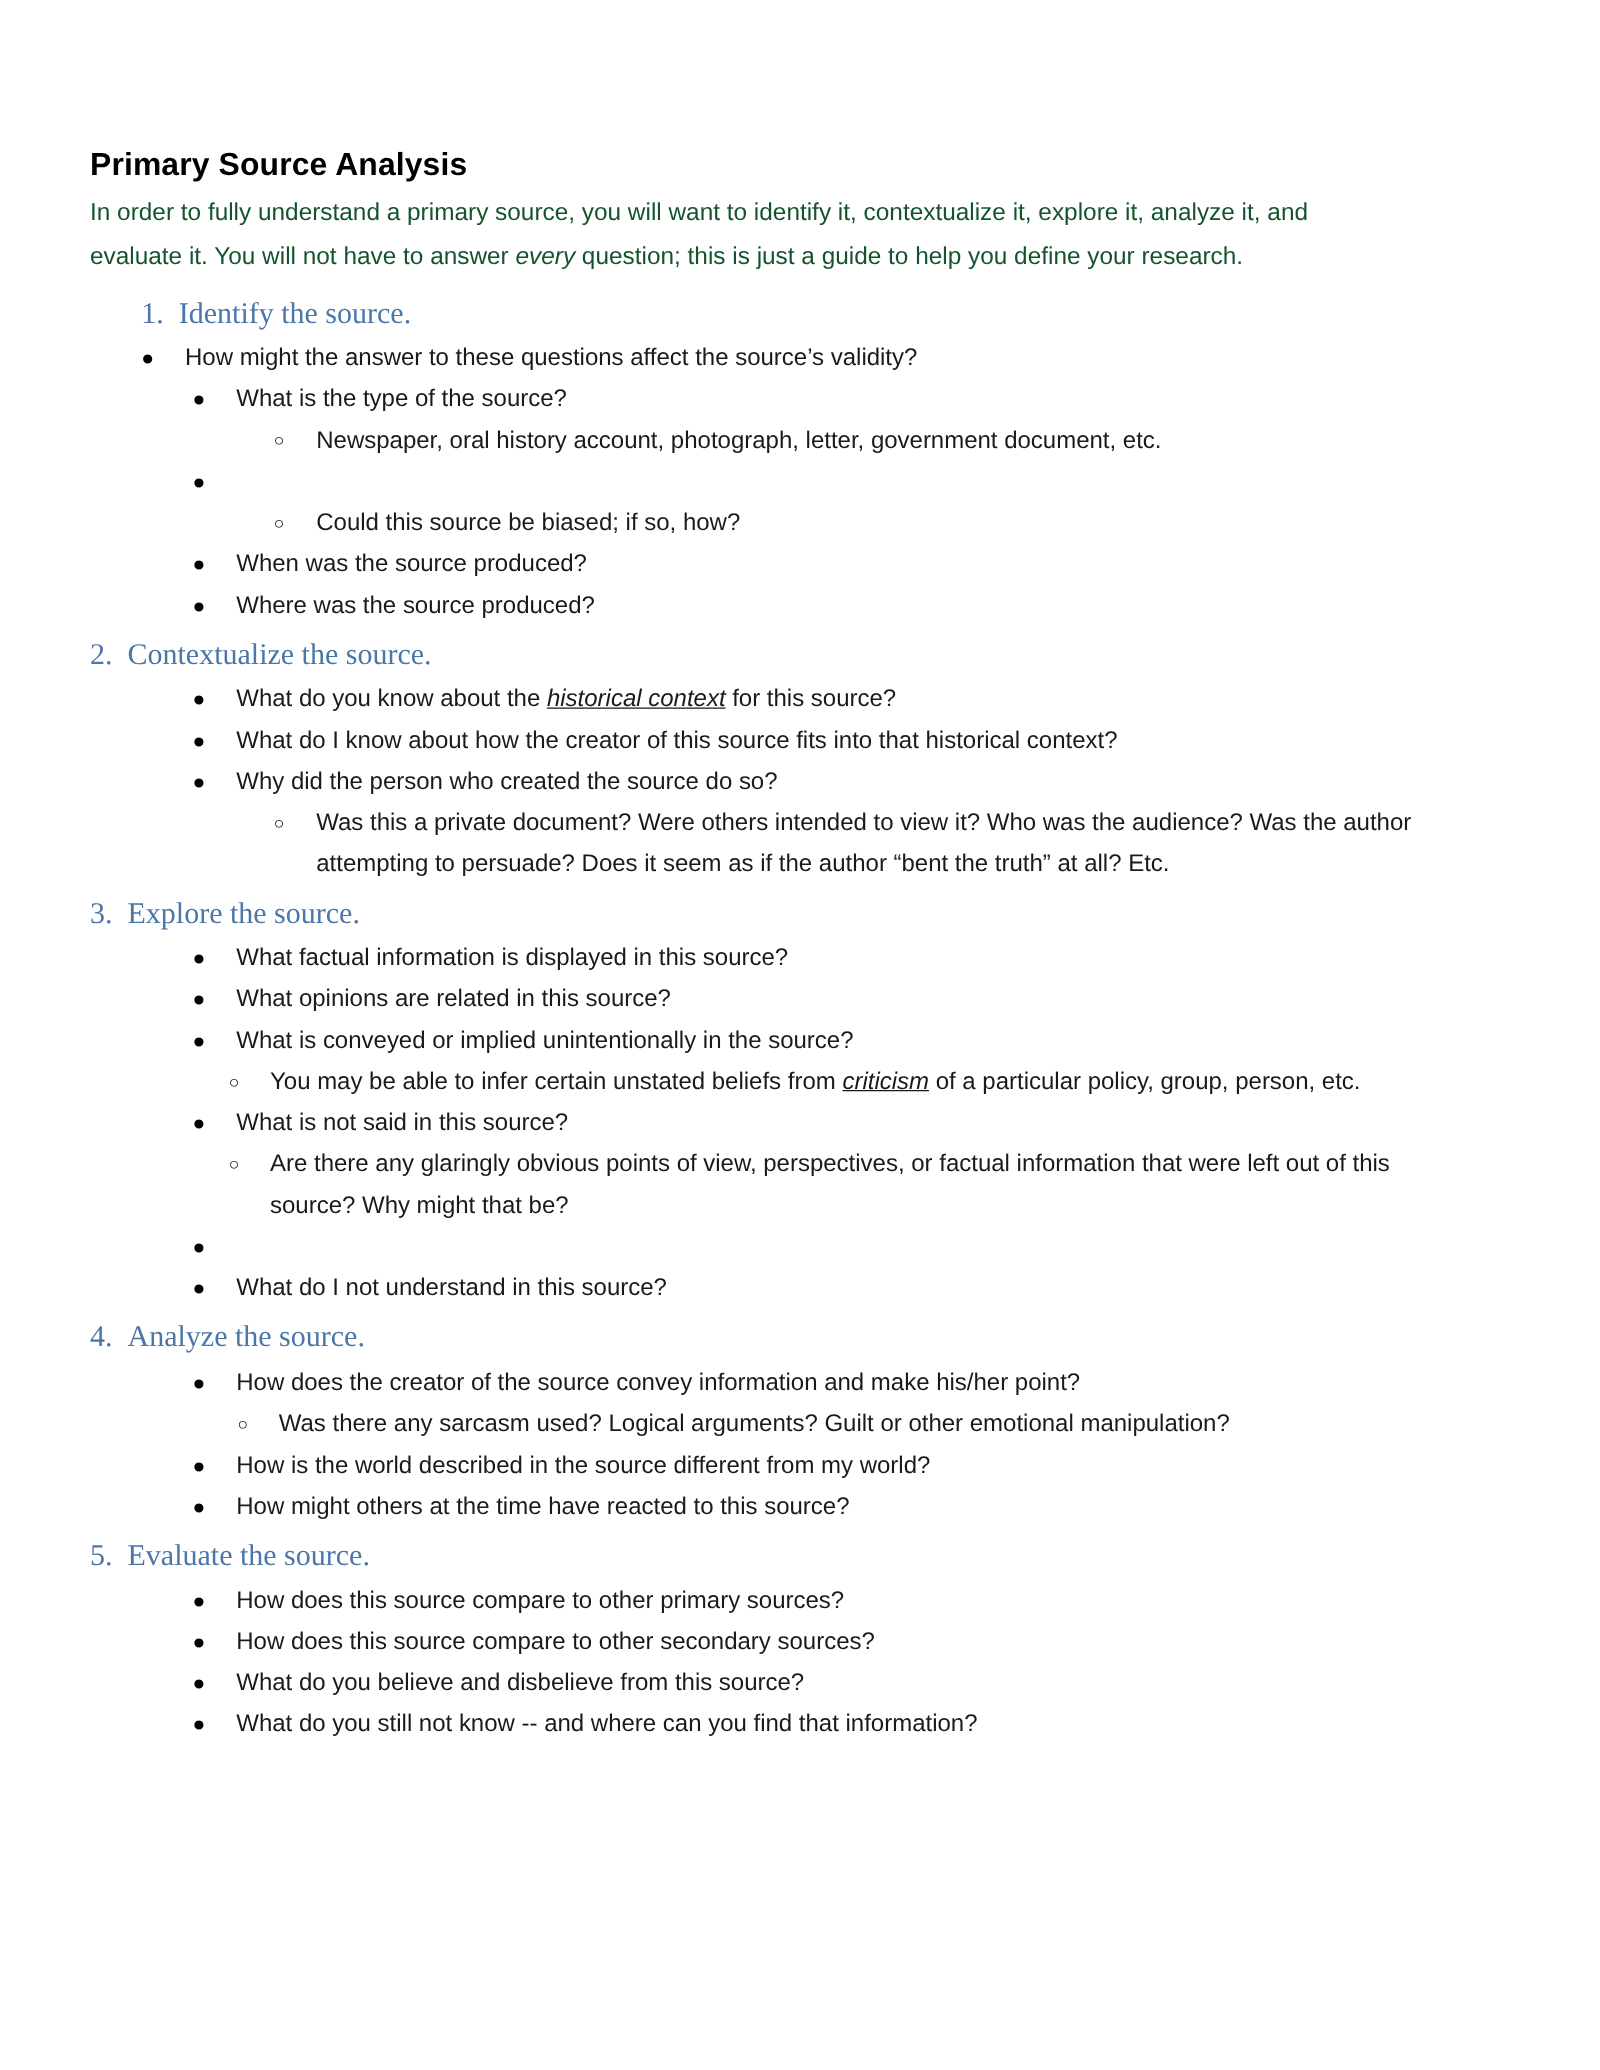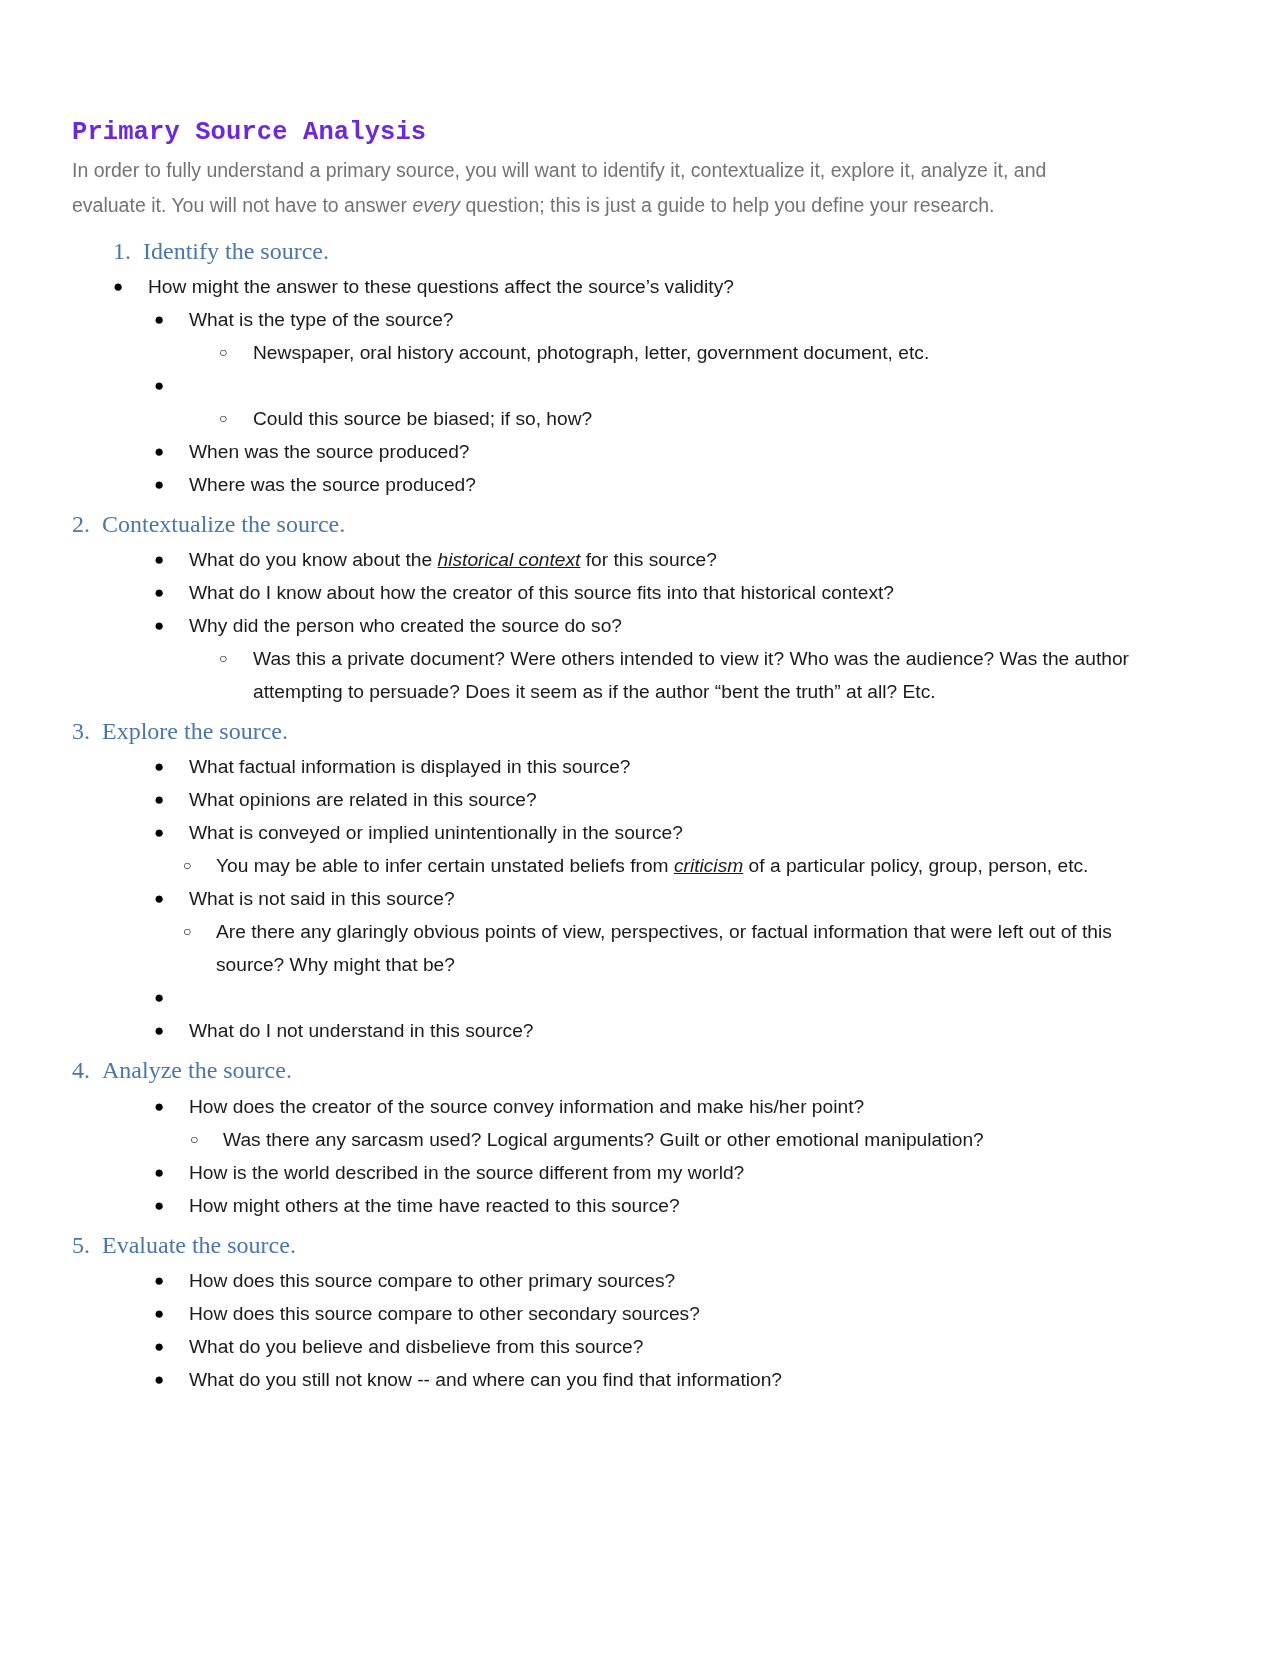--- a/index.html
+++ b/index.html
@@ -18,34 +18,34 @@
   }
   .content {
     position: absolute;
     left: 72px;
     top: 118px;
     width: 1105px;
   }
 
   
   .doc-title {
-    font-family: Liberation Mono, monospace;
+    font-family: Liberation Sans, sans-serif;
     font-weight: bold;
     font-size: 25.5px;
     line-height: 1.16;
-    color: #6d28d9;
+    color: #000000;
     letter-spacing: 0.1px;
     margin: 0 0 5px 0;
   }
 
   
   .intro {
     font-size: 19.5px;
     line-height: 35px;
-    color: #737373;
+    color: #14532d;
     margin: 0 0 14px 0;
     width: 1032px;
   }
   .intro i { font-style: italic; }
 
   
   .section-heading {
     font-family: "Liberation Serif", serif;
     font-size: 24px;
     line-height: 1.22;

